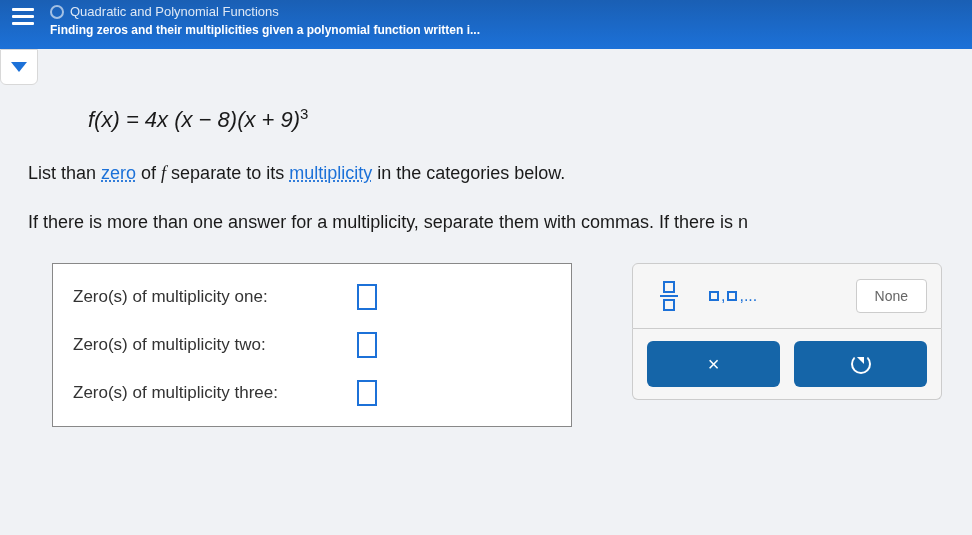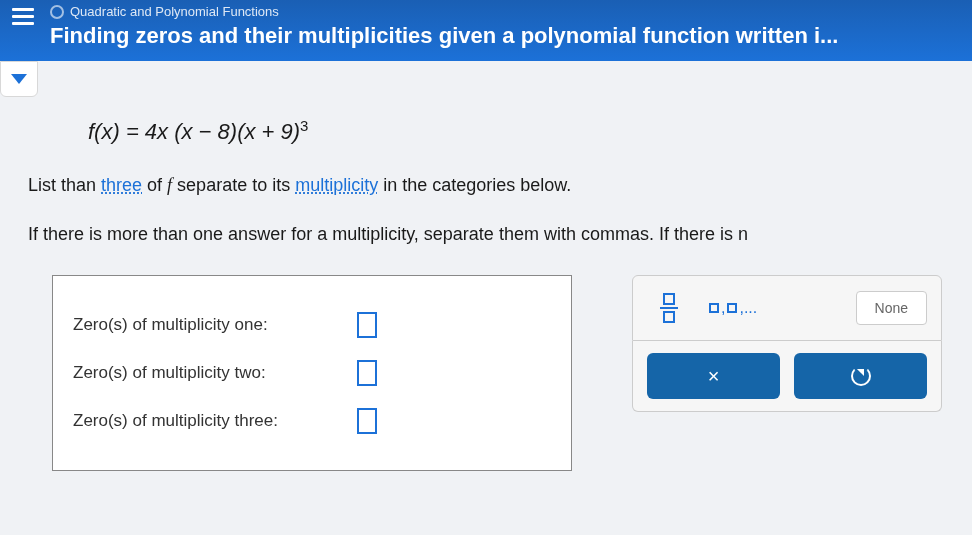--- a/index.html
+++ b/index.html
@@ -23,21 +23,21 @@
     .menu-icon span {
       display: block;
       width: 22px;
       height: 3px;
       background: #fff;
       border-radius: 1px;
     }
     .header-text { flex: 1; }
     .breadcrumb { font-size: 13px; opacity: 0.85; display:flex; align-items:center; gap:6px;text-align:right; }
     .breadcrumb-circle { width: 14px; height: 14px; border: 2px solid rgba(255,255,255,0.7); border-radius: 50%; display:inline-block; }
-    .title { font-size: 22px; font-weight: 600; margin-top: 4px; }
+    .title { font-size: 12px; font-weight: 600; margin-top: 4px; }
     
     .collapse-toggle {
       width: 38px;
       height: 36px;
       background: #fff;
       border: 1px solid #d8d8d8;
       border-radius: 0 0 6px 6px;
       display: flex;
       align-items: center;
       justify-content: center;
@@ -65,21 +65,21 @@
     }
     .formula .cube { font-size: 15px; vertical-align: super; font-style: normal; }
     
     .line2 { margin-bottom: 28px; }
     .line3 { margin-bottom: 30px; }
     
     .bottom-row { display: flex; gap: 60px; align-items: flex-start; padding-left: 24px; }
     
     .answer-box {
       border: 1px solid #888;
-      padding: 36px 20px;
+      padding: 20px 20px;
       width: 520px;
       background: #fff;
     }
     .answer-row {
       display: flex;
       align-items: center;
       gap: 24px;
       margin-bottom: 22px;
     }
     .answer-row:last-child { margin-bottom: 0; }
@@ -188,21 +188,21 @@
   <div class="chevron-down"></div>
 </div>
 
 <div class="content">
 
   <div class="formula">
     <span>f(x) = 4x (x − 8)(x + 9)</span><span class="cube">3</span>
   </div>
 
   <p class="line2">
-    <span>List than </span><span class="term">three</span><span> of </span><span class="fvar">f</span><span> separate to its </span><span class="term">multiplicity</span><span> in the categories below.</span>
+    <span>List than </span><span class="term">zero</span><span> of </span><span class="fvar">f</span><span> separate to its </span><span class="term">multiplicity</span><span> in the categories below.</span>
   </p>
 
   <p class="line3">If there is more than one answer for a multiplicity, separate them with commas. If there is n</p>
 
   <div class="bottom-row">
     <div class="answer-box">
       <div class="answer-row">
         <span class="answer-label">Zero(s) of multiplicity one:</span>
         <div class="answer-input"></div>
       </div>

